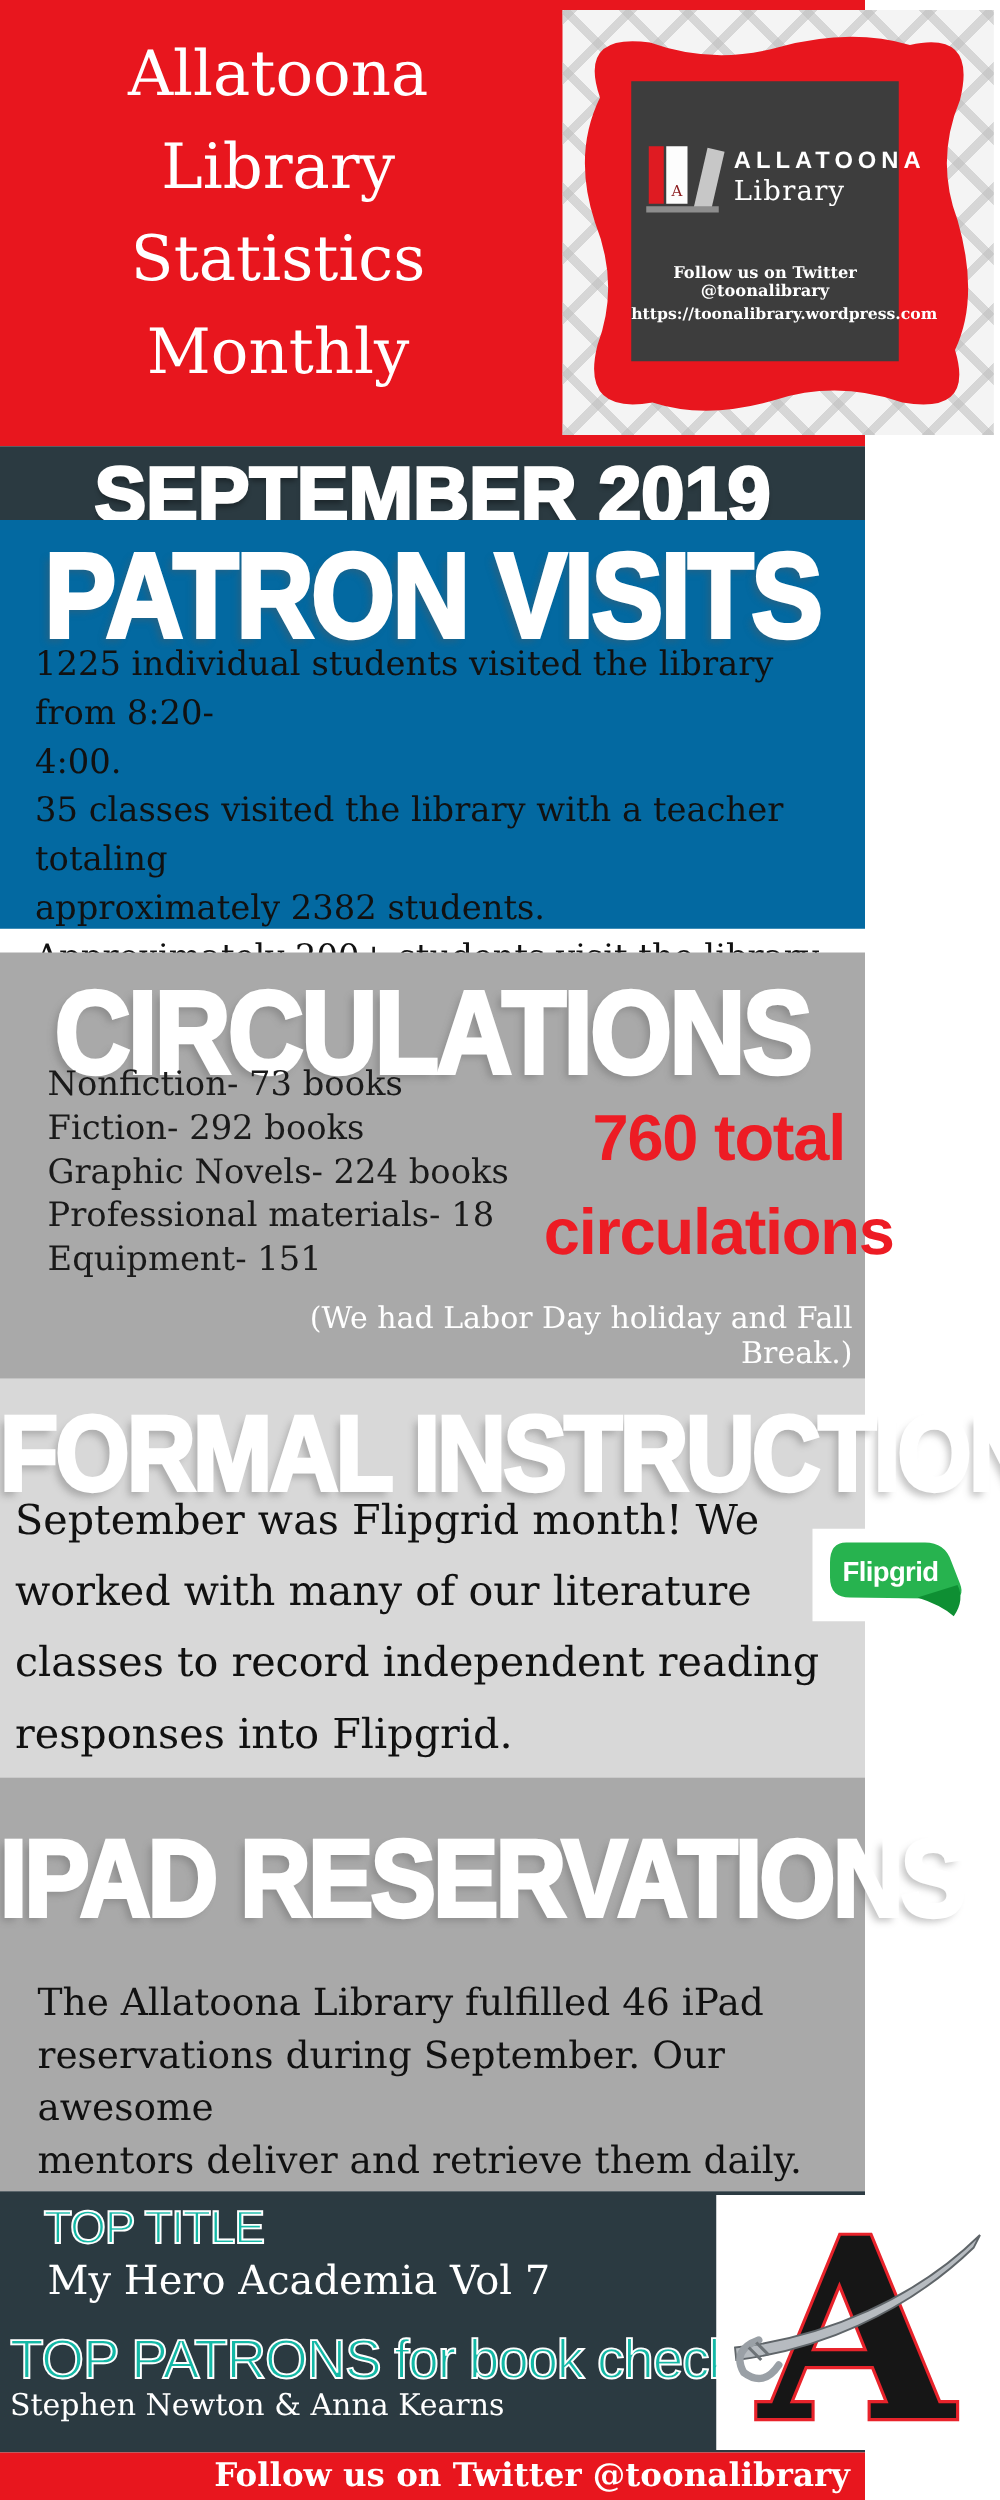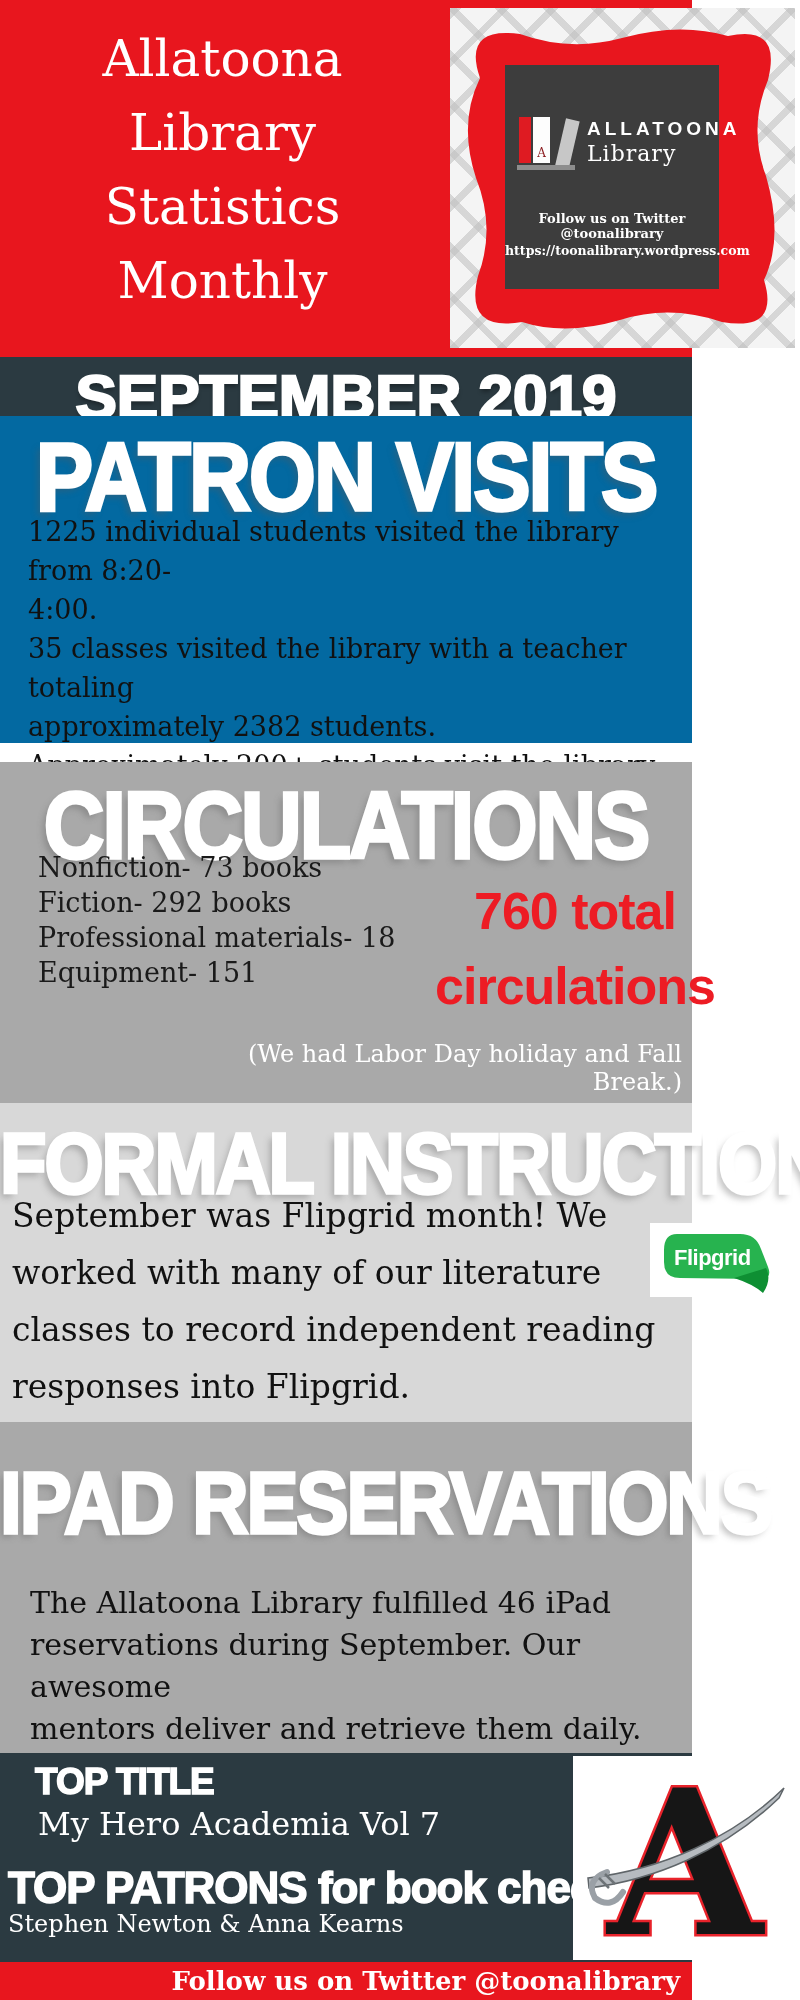--- a/index.html
+++ b/index.html
@@ -42,21 +42,21 @@
   .card-url{position:absolute;left:0;top:178px;width:214px;text-align:center;color:#fff;
             font-size:12.5px;font-weight:bold;}
   
   .mega{font-family:"Liberation Sans",sans-serif;font-weight:bold;color:#fff;
         -webkit-text-stroke:3px #fff;letter-spacing:-2px;text-align:center;width:100%;
         position:absolute;left:0;transform:scaleY(1.12);transform-origin:center top;
         text-shadow:-4px 4px 6px rgba(90,90,90,.35);white-space:nowrap;}
   .month-label{font-family:"Liberation Sans",sans-serif;font-weight:bold;font-size:62px;
                color:#fff;-webkit-text-stroke:2.5px #fff;letter-spacing:0px;
                text-shadow:0 4px 4px rgba(0,0,0,.35);}
-  .chunky-sm{font-family:"Liberation Sans",sans-serif;font-weight:bold;color:#ffffff;
+  .chunky-sm{font-family:"Liberation Sans",sans-serif;font-weight:normal;color:#14b8a6;
              -webkit-text-stroke:1.5px #fff;letter-spacing:-1px;position:absolute;white-space:nowrap;}
   
   .body-text{position:absolute;color:#111;white-space:pre-line;}
   .patron-body{left:28px;top:96px;font-size:27px;line-height:39px;}
   .circ-list{position:absolute;left:38px;top:88px;font-size:27px;line-height:35px;color:#1a1a1a;}
   .circ-total{position:absolute;left:355px;top:112px;width:440px;text-align:center;
               font-family:"Liberation Sans",sans-serif;font-weight:bold;font-size:52px;
               line-height:75px;color:#ed1c24;white-space:pre-line;letter-spacing:-1px;}
   .circ-note{position:absolute;left:240px;right:10px;top:278px;text-align:right;
              color:#fff;font-size:24px;}
@@ -125,20 +125,21 @@
 approximately 2382 students.
 Approximately 200+ students visit the library before
 school each day.</div>
   </div>
 
   <div class="sec sec-circ">
     <div class="mega" style="top:10px;font-size:84px;">CIRCULATIONS</div>
     <div class="circ-list">
       <div>Nonfiction- 73 books</div>
       <div>Fiction- 292 books</div>
+      <div>Graphic Novels- 224 books</div>
       <div>Professional materials- 18</div>
       <div>Equipment- 151</div>
     </div>
     <div class="circ-total">760 total
 circulations</div>
     <div class="circ-note">(We had Labor Day holiday and Fall Break.)</div>
   </div>
 
   <div class="sec sec-formal">
     <div class="mega" style="top:12px;font-size:76px;">FORMAL INSTRUCTION</div>

